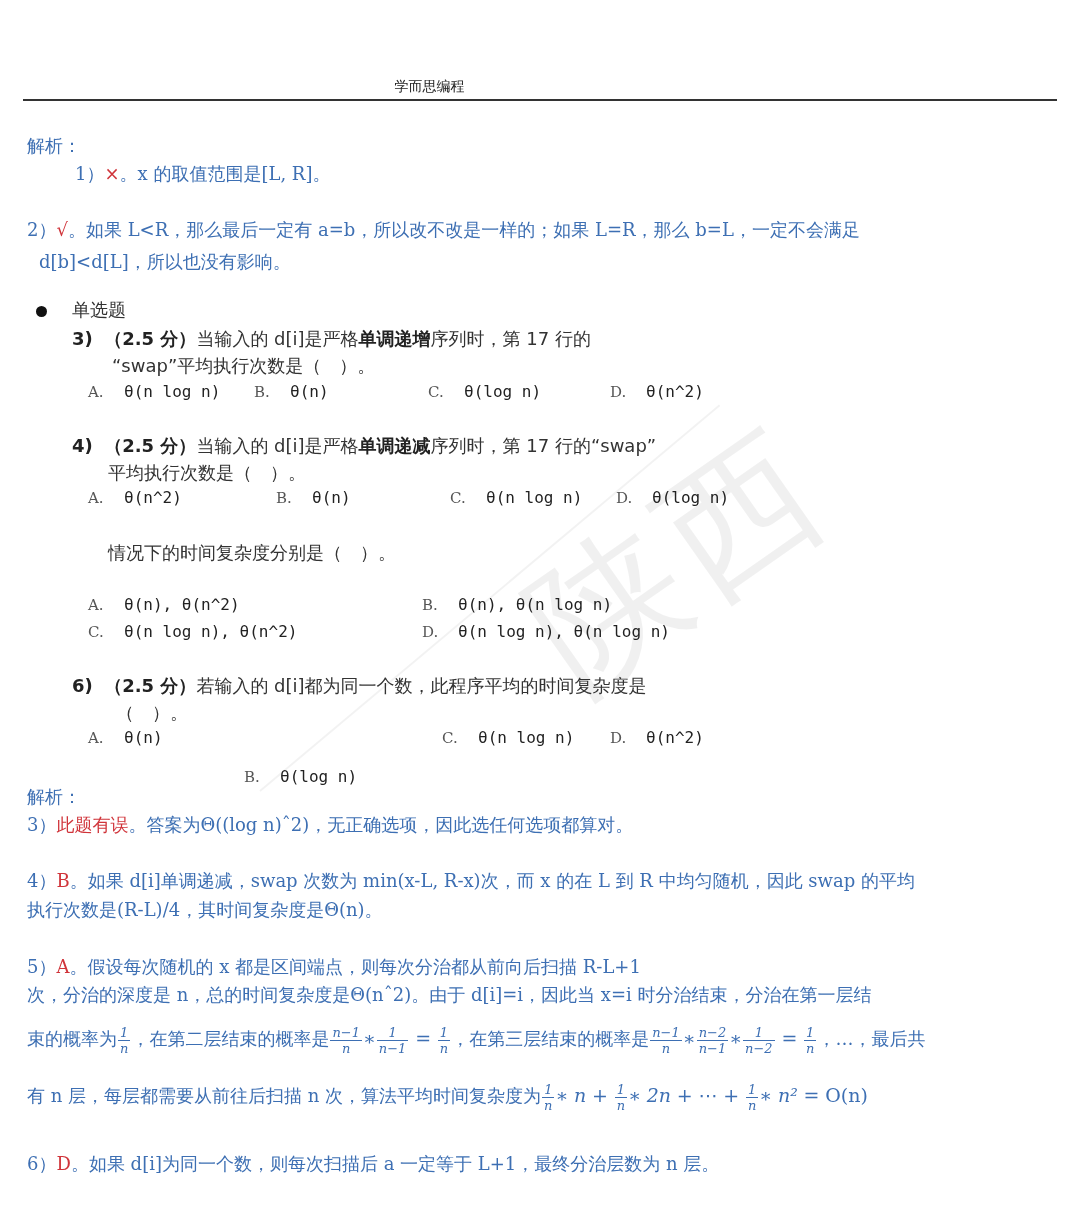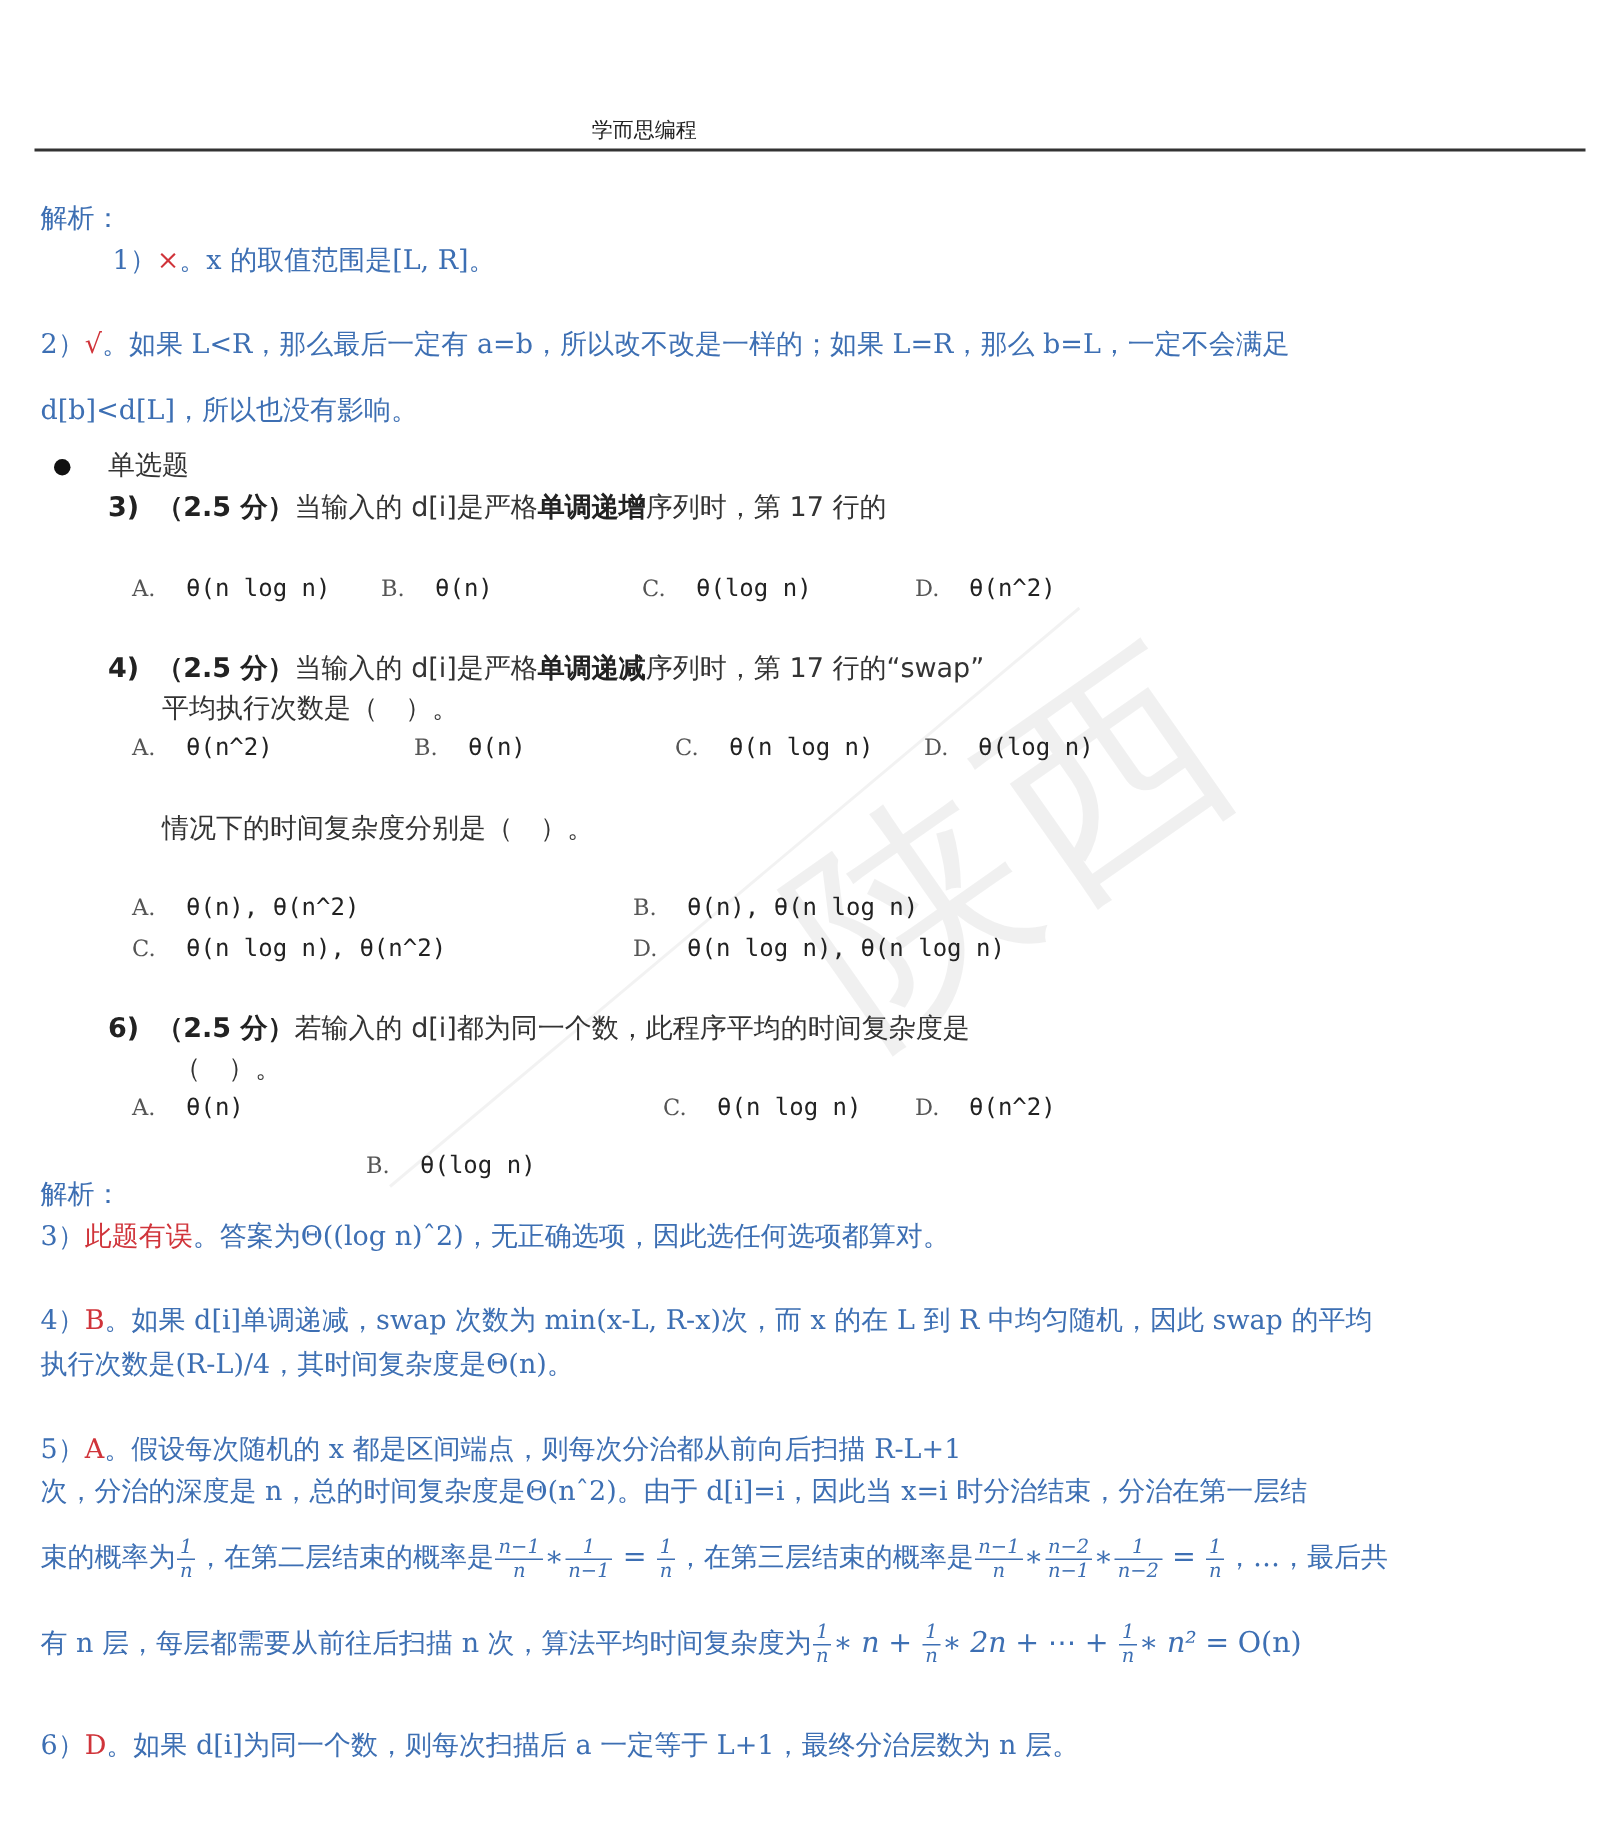--- a/index.html
+++ b/index.html
@@ -38,27 +38,28 @@
 <div class="header-title">学而思编程</div>
 <div class="header-rule"></div>
 
 <div class="ana" style="top:132px;">解析：</div>
 <div class="ana" style="top:160px;margin-left:48px;">
   <span>1）</span><span class="red">×</span><span>。x 的取值范围是[L, R]。</span>
 </div>
 <div class="ana" style="top:216px;">
   <span>2）</span><span class="red">√</span><span>。如果 L&lt;R，那么最后一定有 a=b，所以改不改是一样的；如果 L=R，那么 b=L，一定不会满足</span>
 </div>
-<div class="ana" style="top:260px;">d[b]&lt;d[L]，所以也没有影响。</div>
+<div class="ana" style="top:248px;margin-left:12px;">d[b]&lt;d[L]，所以也没有影响。</div>
 
 <div class="bullet"></div>
 <div class="section-label">单选题</div>
 
 <div class="q" style="left:72px; top:325px;">
   <div class="qline"><b>3)</b>&nbsp;&nbsp;<b>（2.5 分）</b><span>当输入的 d[i]是严格</span><b>单调递增</b><span>序列时，第 17 行的</span></div>
+  <div class="qline" style="padding-left:40px;">“swap”平均执行次数是（　）。</div>
 </div>
 <div class="opt-row" style="left:88px; top:382px;">
   <span class="opt" style="left:0;"><span class="l">A.</span><span class="v">θ(n log n)</span></span>
   <span class="opt" style="left:166px;"><span class="l">B.</span><span class="v">θ(n)</span></span>
   <span class="opt" style="left:340px;"><span class="l">C.</span><span class="v">θ(log n)</span></span>
   <span class="opt" style="left:522px;"><span class="l">D.</span><span class="v">θ(n^2)</span></span>
 </div>
 
 <div class="q" style="left:72px; top:432px;">
   <div class="qline"><b>4)</b>&nbsp;&nbsp;<b>（2.5 分）</b><span>当输入的 d[i]是严格</span><b>单调递减</b><span>序列时，第 17 行的“swap”</span></div>

